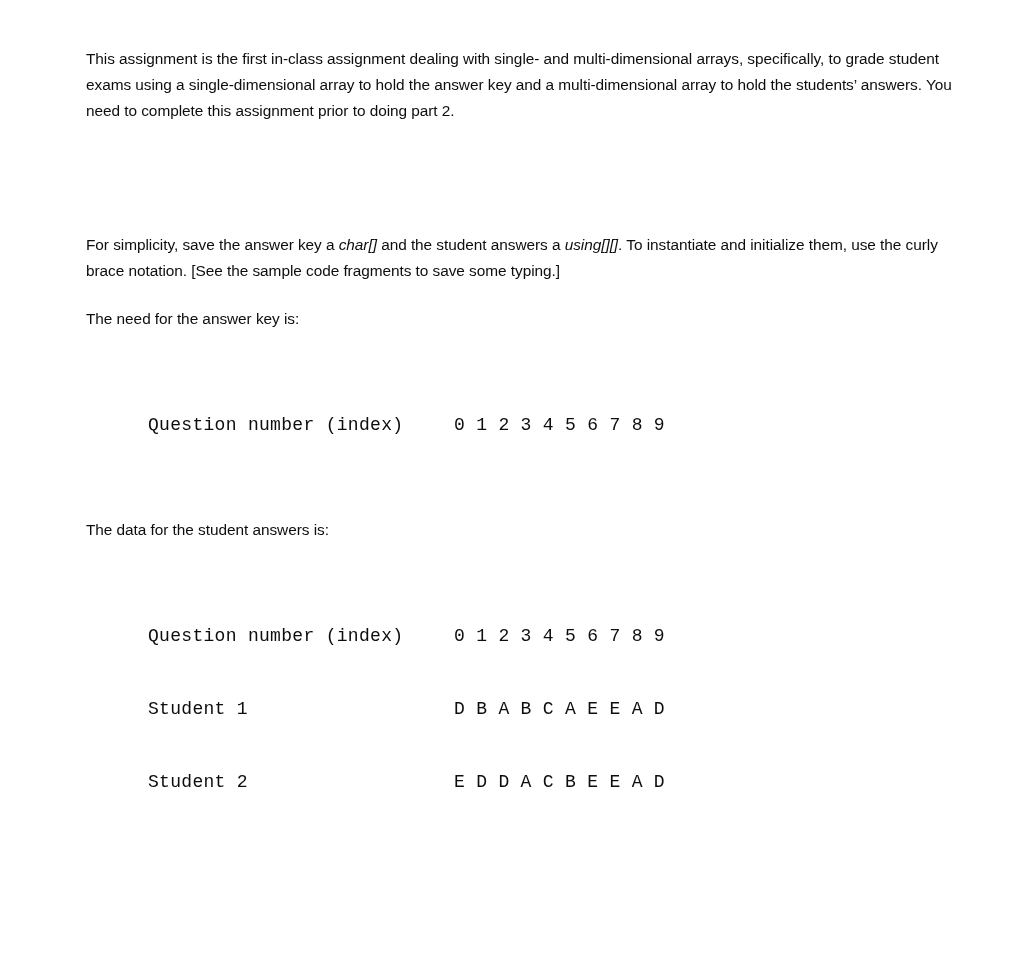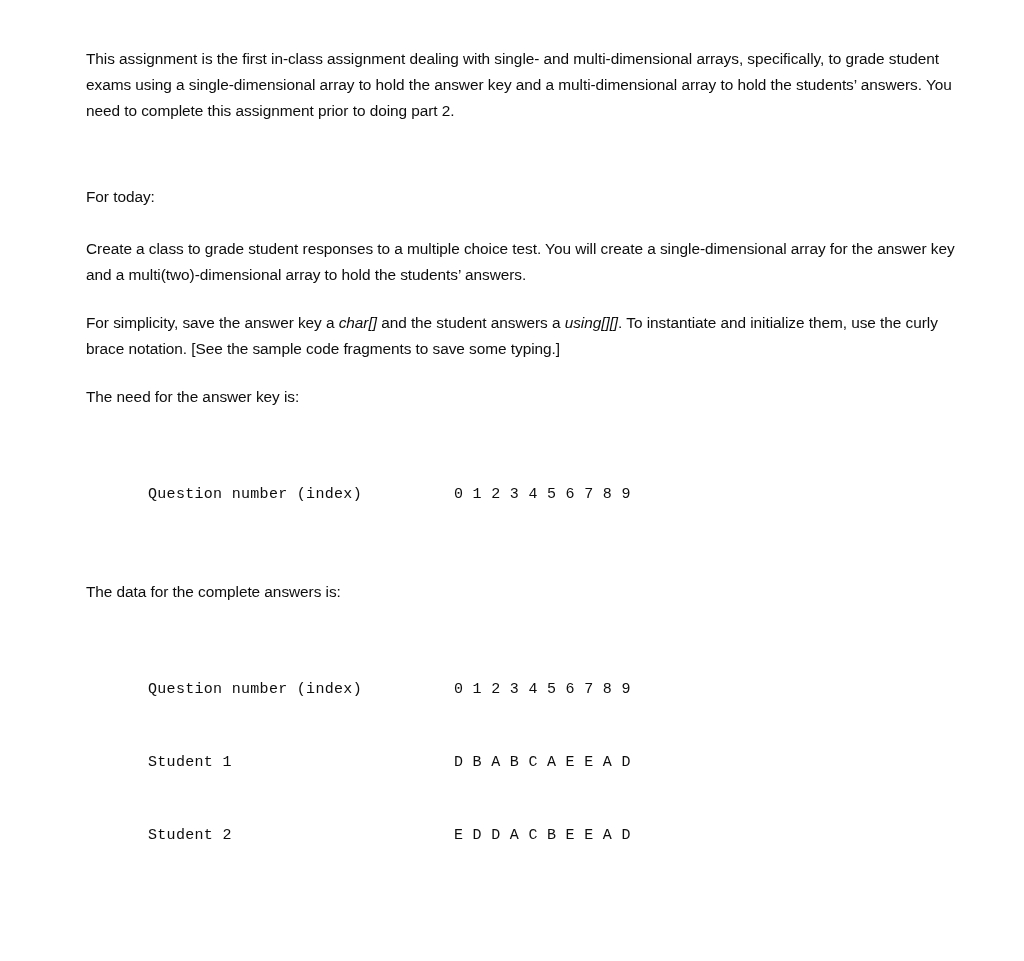--- a/index.html
+++ b/index.html
@@ -36,25 +36,25 @@
     line-height: 26px;
     color: #0d0d0d;
     letter-spacing: -0.05px;
   }
   .gap-xl { height: 60px; }
   .gap-lg { height: 26px; }
   .gap-md { height: 22px; }
   .gap-table { height: 20px; }
 
   .mono-block {
-    margin: 4px;
+    margin: 12px;
     padding: 0;
     margin-left: 62px;
     font-family: "Liberation Mono", "DejaVu Sans Mono", monospace;
-    font-size: 15px;
+    font-size: 18px;
     line-height: 24.3px;
     color: #0d0d0d;
     white-space: pre;
     letter-spacing: 0.3px;
   }
   .mono-row {
     display: block;
     white-space: pre;
   }
   .mono-label {
@@ -73,43 +73,41 @@
 </head>
 <body>
 
 <div class="page">
   <div class="content">
 
     <p class="body-text">This assignment is the first in-class assignment dealing with single- and multi-dimensional arrays, specifically, to grade student exams using a single-dimensional array to hold the answer key and a multi-dimensional array to hold the students’ answers.  You need to complete this assignment prior to doing part 2.</p>
 
     <div class="gap-xl"></div>
 
-    <p class="body-text">For today:</p>
 
     <div class="gap-lg"></div>
 
-    <p class="body-text">Create a class to grade student responses to a multiple choice test.  You will create a single-dimensional array for the answer key and a multi(two)-dimensional array to hold the students’ answers.</p>
 
     <div class="gap-md"></div>
 
     <p class="body-text"><span>For simplicity, save the answer key a </span><i class="code-it">char[]</i><span> and the student answers a </span><i class="code-it">using[][]</i><span>.  To instantiate and initialize them, use the curly brace notation.  [See the sample code fragments to save some typing.]</span></p>
 
     <div class="gap-md"></div>
 
     <p class="body-text">The need for the answer key is:</p>
 
     <div class="gap-table"></div>
 
     <div class="mono-block">
       <span class="mono-row"><span class="mono-label">Question number (index)</span><span class="mono-values">0 1 2 3 4 5 6 7 8 9</span></span>
     </div>
 
     <div class="gap-table"></div>
 
-    <p class="body-text">The data for the complete answers is:</p>
+    <p class="body-text">The data for the student answers is:</p>
 
     <div class="gap-table"></div>
 
     <div class="mono-block">
       <span class="mono-row"><span class="mono-label">Question number (index)</span><span class="mono-values">0 1 2 3 4 5 6 7 8 9</span></span>
       <span class="mono-row"><span class="mono-label">Student 1</span><span class="mono-values">D B A B C A E E A D</span></span>
       <span class="mono-row"><span class="mono-label">Student 2</span><span class="mono-values">E D D A C B E E A D</span></span>
       
       
       

